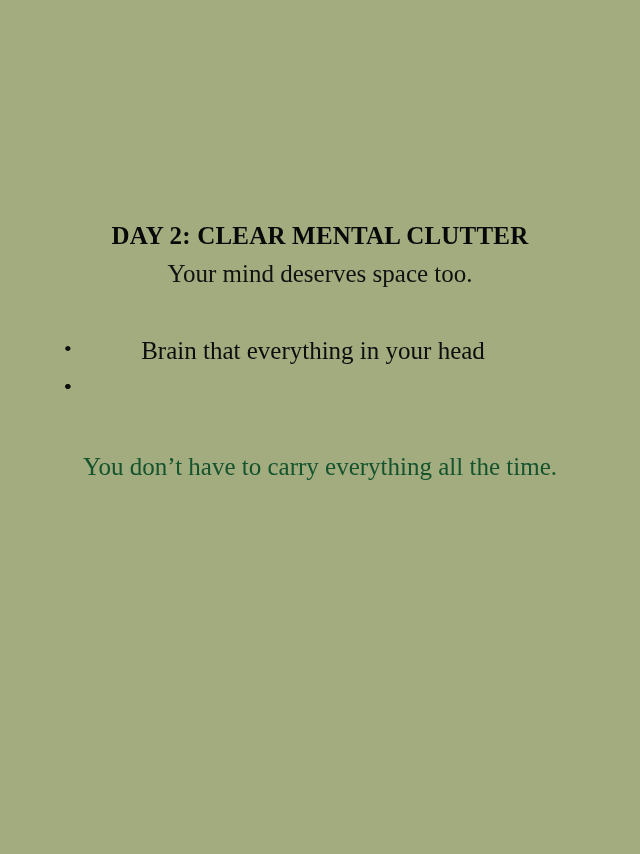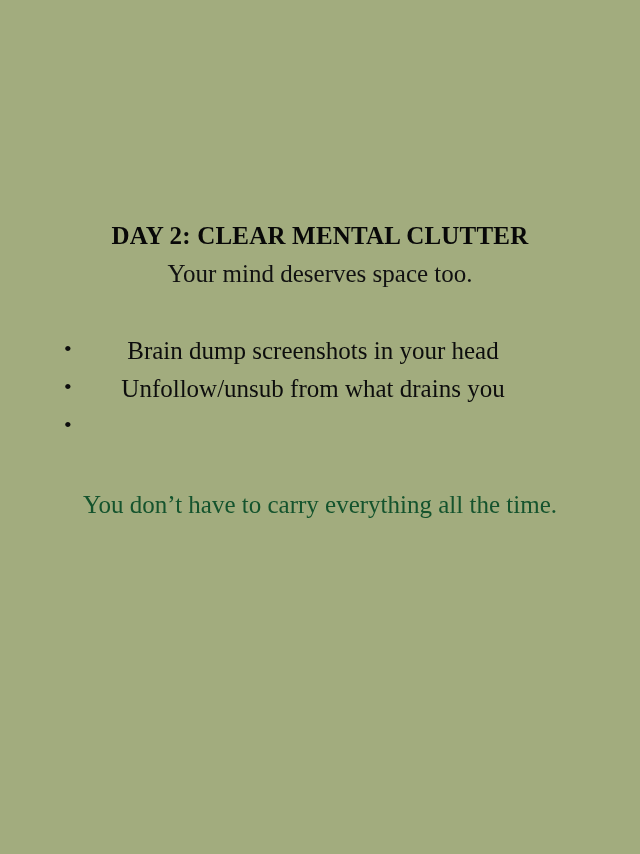--- a/index.html
+++ b/index.html
@@ -83,25 +83,24 @@
 <div class="card">
   <div class="content">
 
     <h1 class="title">DAY 2: CLEAR MENTAL CLUTTER</h1>
 
     <p class="subtitle">Your mind deserves space too.</p>
 
     <ul class="bullets">
       <li>
         <span class="dot">•</span>
-        <span>Brain dump screenshots in your head</span>
+        <span>Brain that everything in your head</span>
       </li>
       <li>
         <span class="dot">•</span>
-        <span>Unfollow/unsub from what drains you</span>
       </li>
       <li>
         <span class="dot">•</span>
       </li>
     </ul>
 
     <p class="closing">You don’t have to carry everything all the time.</p>
 
   </div>
 </div>

